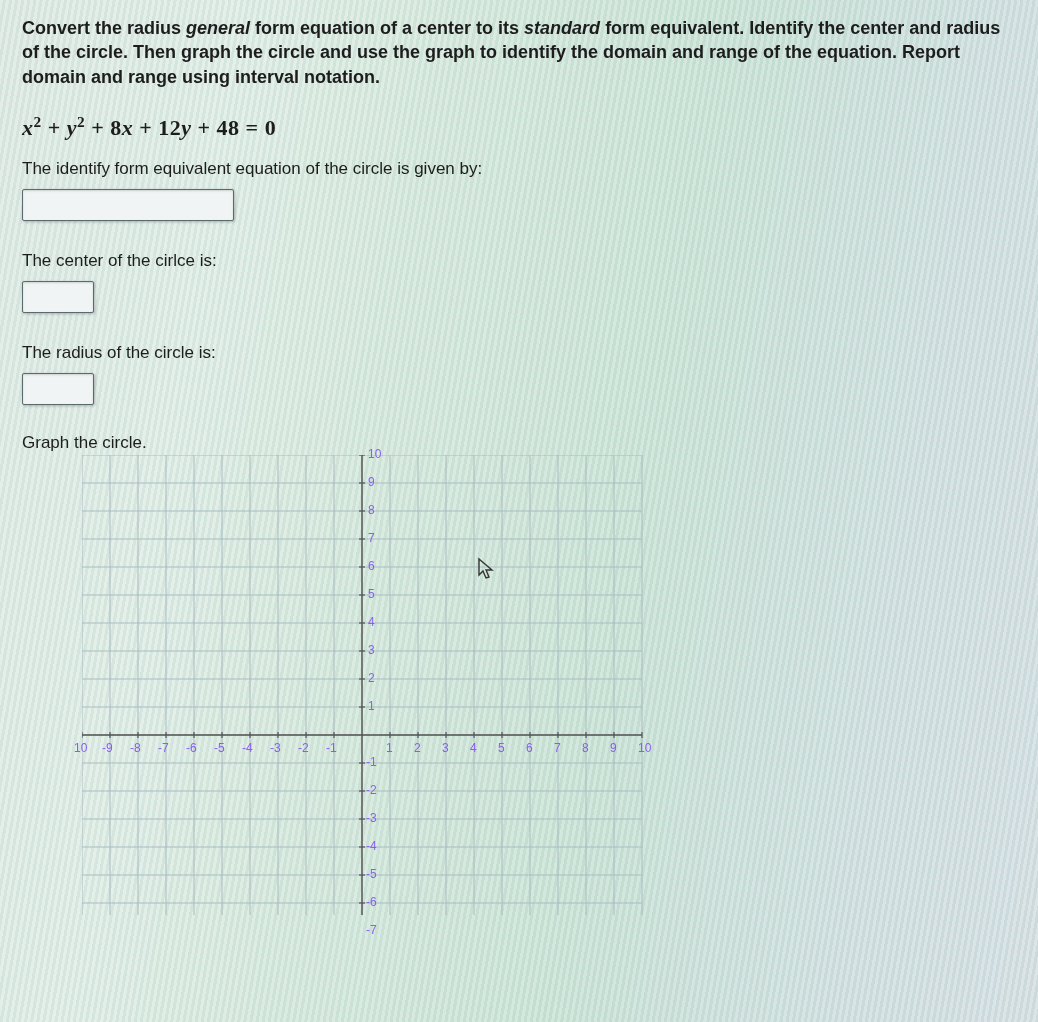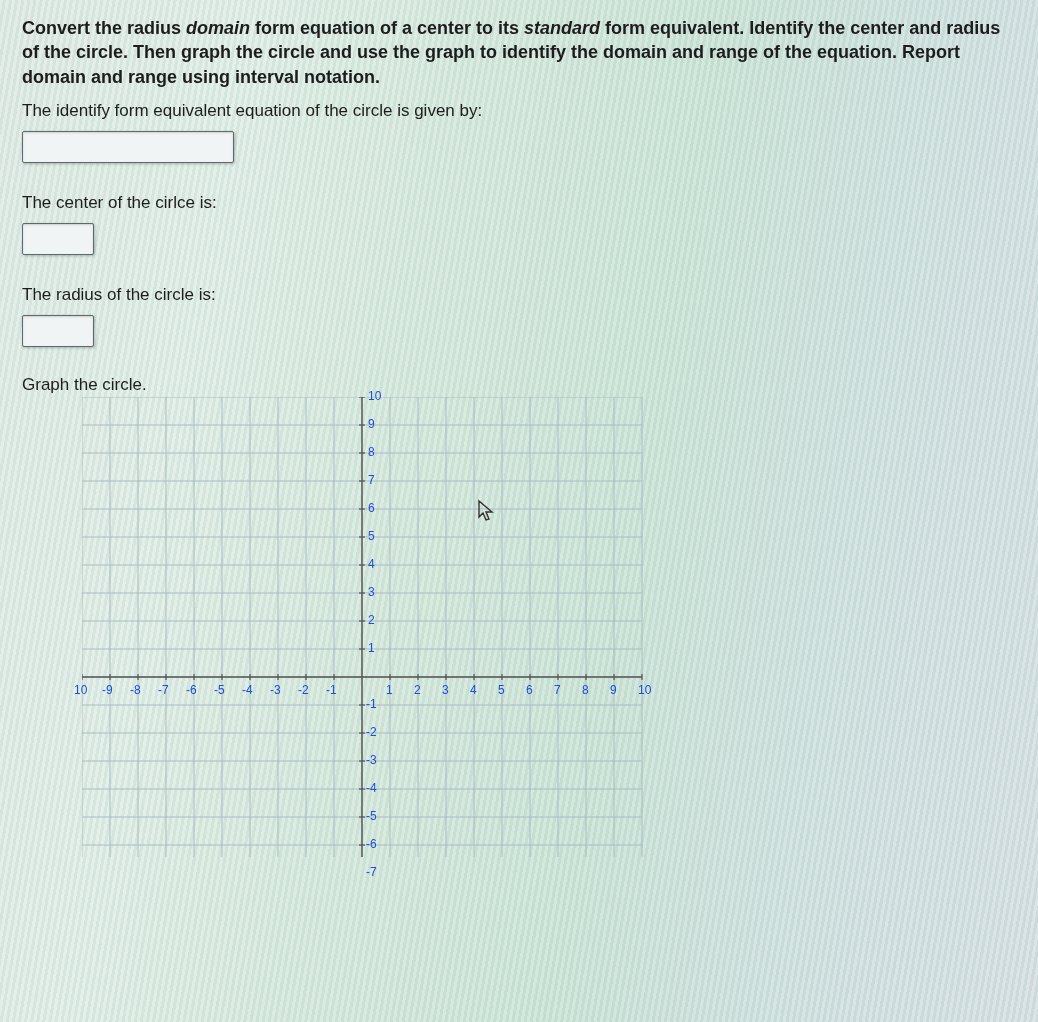--- a/index.html
+++ b/index.html
@@ -67,41 +67,44 @@
     position: relative;
     width: 640px;
     height: 450px;
     margin-top: 2px;
     margin-left: 60px;
   }
   svg.grid { position: absolute; left: 0; top: 0; }
   .axis-label {
     position: absolute;
     font-size: 12px;
-    color: #1d4ed8;
+    color: #8b5cf6;
     font-family: Arial, sans-serif;
   }
   .cursor-arrow {
     position: absolute;
     font-size: 22px;
     color: #333;
     left: 395px;
     top: 102px;
     pointer-events: none;
   }
 </style>
 </head>
 <body>
 <div class="stripes"></div>
 
 <div class="content">
   <div class="instructions">
-    <span>Convert the radius </span><em>domain</em><span> form equation of a center to its </span><em>standard</em><span> form equivalent. Identify the center and radius of the circle. Then graph the circle and use the graph to identify the domain and range of the equation. Report domain and range using interval notation.</span>
+    <span>Convert the radius </span><em>general</em><span> form equation of a center to its </span><em>standard</em><span> form equivalent. Identify the center and radius of the circle. Then graph the circle and use the graph to identify the domain and range of the equation. Report domain and range using interval notation.</span>
   </div>
 
+  <div class="equation">
+    <span style="font-style:italic;">x</span><sup>2</sup> + <span style="font-style:italic;">y</span><sup>2</sup> + 8<span style="font-style:italic;">x</span> + 12<span style="font-style:italic;">y</span> + 48 = 0
+  </div>
 
   <div class="label-line">The identify form equivalent equation of the circle is given by:</div>
   <div class="input-box wide"></div>
 
   <div class="label-line">The center of the cirlce is:</div>
   <div class="input-box small"></div>
 
   <div class="label-line">The radius of the circle is:</div>
   <div class="input-box small"></div>
 

